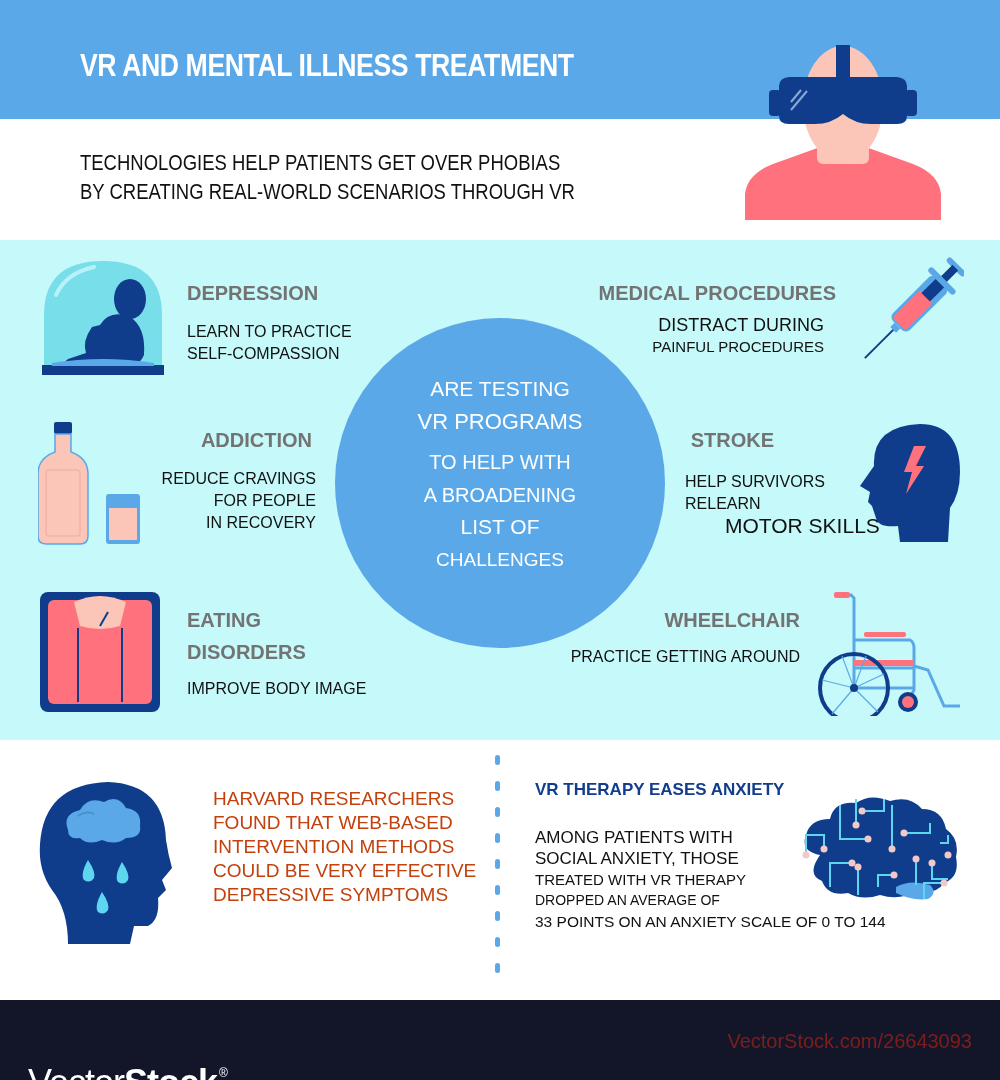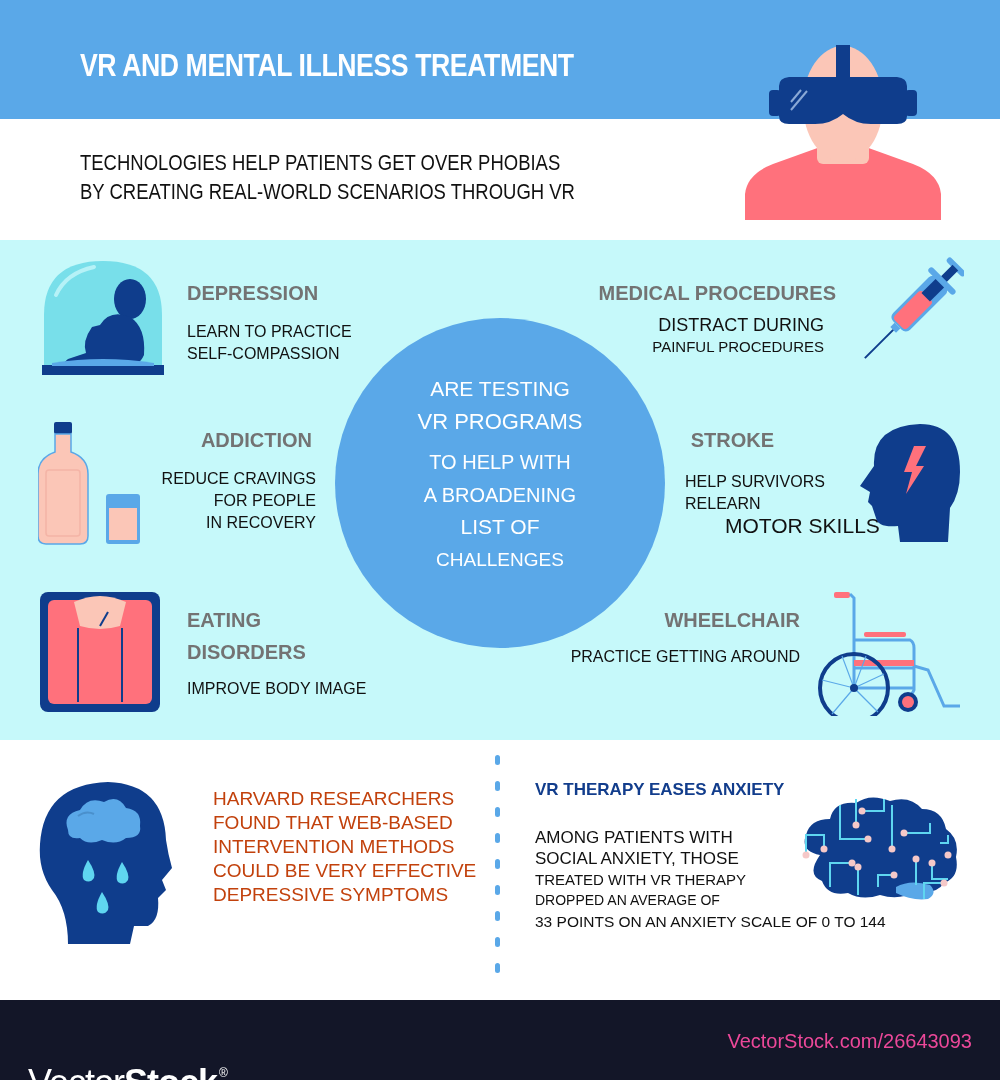--- a/index.html
+++ b/index.html
@@ -24,21 +24,21 @@
   .bottom-band { left: 0; top: 740px; width: 1000px; height: 260px; background: #ffffff; }
   .dots { left: 495px; top: 755px; width: 6px; height: 230px; }
   .dots span { display: block; width: 5px; height: 10px; border-radius: 3px; background: #5aa8e8; margin-bottom: 16px; }
   .harvard { left: 213px; top: 787px; color: #c2410c; font-size: 19px; line-height: 24px; white-space: nowrap; }
   .anx-title { left: 535px; top: 780px; color: #123d8c; font-weight: bold; font-size: 17px; white-space: nowrap; }
   .anx-body { left: 535px; top: 827px; color: #111; white-space: nowrap; }
   .footer { left: 0; top: 1000px; width: 1000px; height: 80px; background: #131628; }
   .logo { left: 28px; top: 1018px; color: #ffffff; font-size: 36px; letter-spacing: -1px; white-space: nowrap; margin-top: 44px; }
   .logo b { font-weight: bold; }
   .logo sup { font-size: 12px; vertical-align: top; position: relative; top: 4px; margin-left: 2px; }
-  .footer-url { right: 28px; top: 1030px; color: #ec4899; font-size: 20px; white-space: nowrap; }
+  .footer-url { right: 28px; top: 1030px; color: #7f1d1d; font-size: 20px; white-space: nowrap; }
   svg { display: block; }
 </style>
 </head>
 <body>
 
 <div class="abs header-band"></div>
 <div class="abs title">VR AND MENTAL ILLNESS TREATMENT</div>
 <div class="abs intro-band"></div>
 <div class="abs subtitle">
   <div>TECHNOLOGIES HELP PATIENTS GET OVER PHOBIAS</div>

